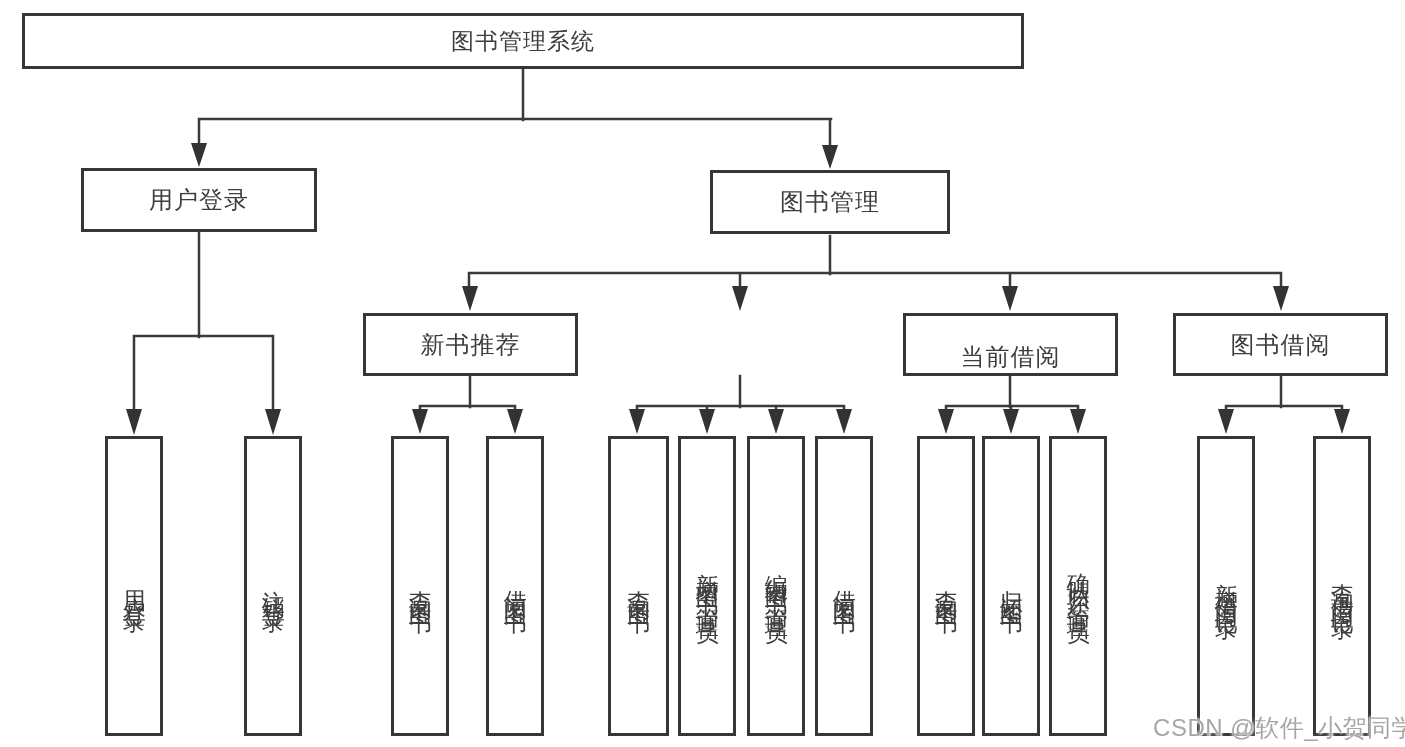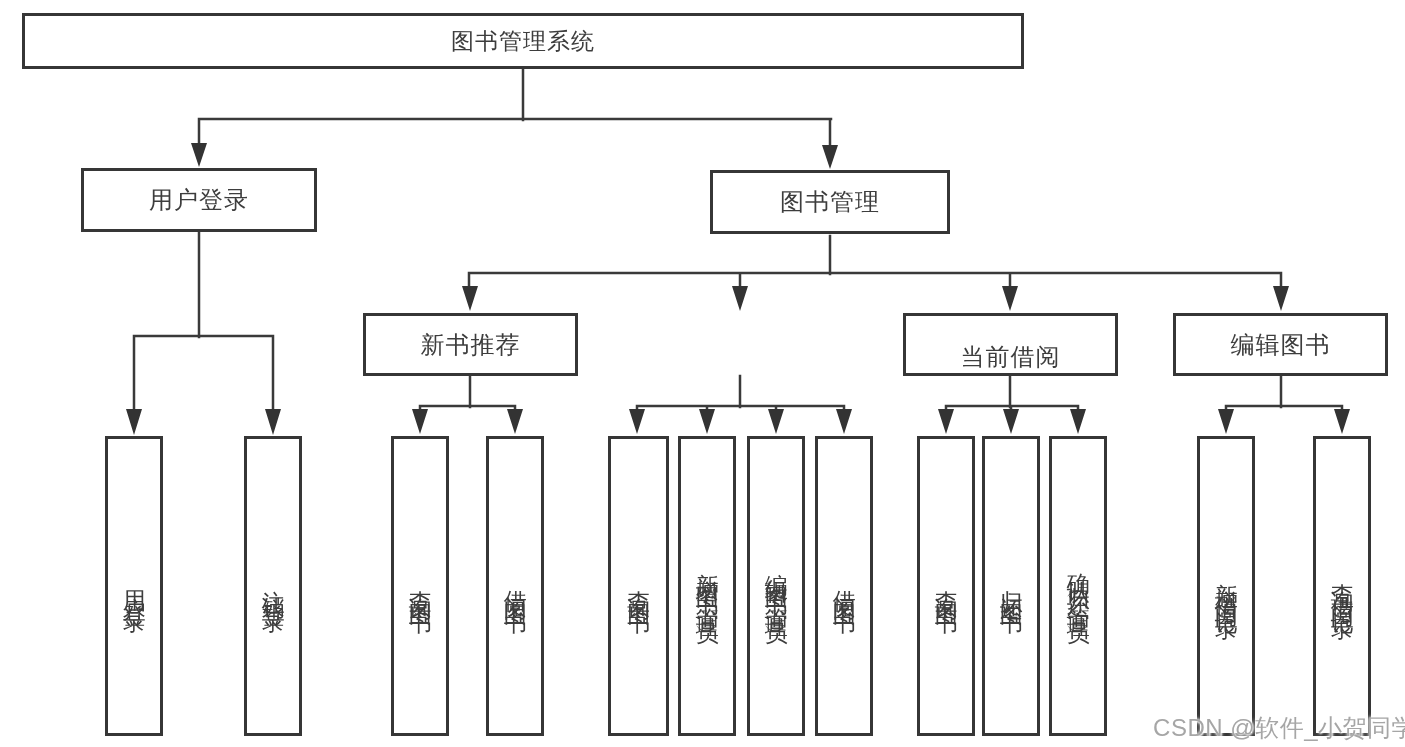--- a/index.html
+++ b/index.html
@@ -144,21 +144,21 @@
     <span>图书管理</span>
   </div>
 
   <div class="box hbox" id="n-l3-0">
     <span>新书推荐</span>
   </div>
   <div class="box hbox" id="n-l3-2">
     <span>当前借阅</span>
   </div>
   <div class="box hbox" id="n-l3-3">
-    <span>编辑图书</span>
+    <span>图书借阅</span>
   </div>
 
   <div class="box vbox leaf" id="n-user-0">
     <span class="vtext">用户登录</span>
   </div>
   <div class="box vbox leaf" id="n-user-1">
     <span class="vtext">注销登录</span>
   </div>
 
   <div class="box vbox leaf" id="n-new-0">

